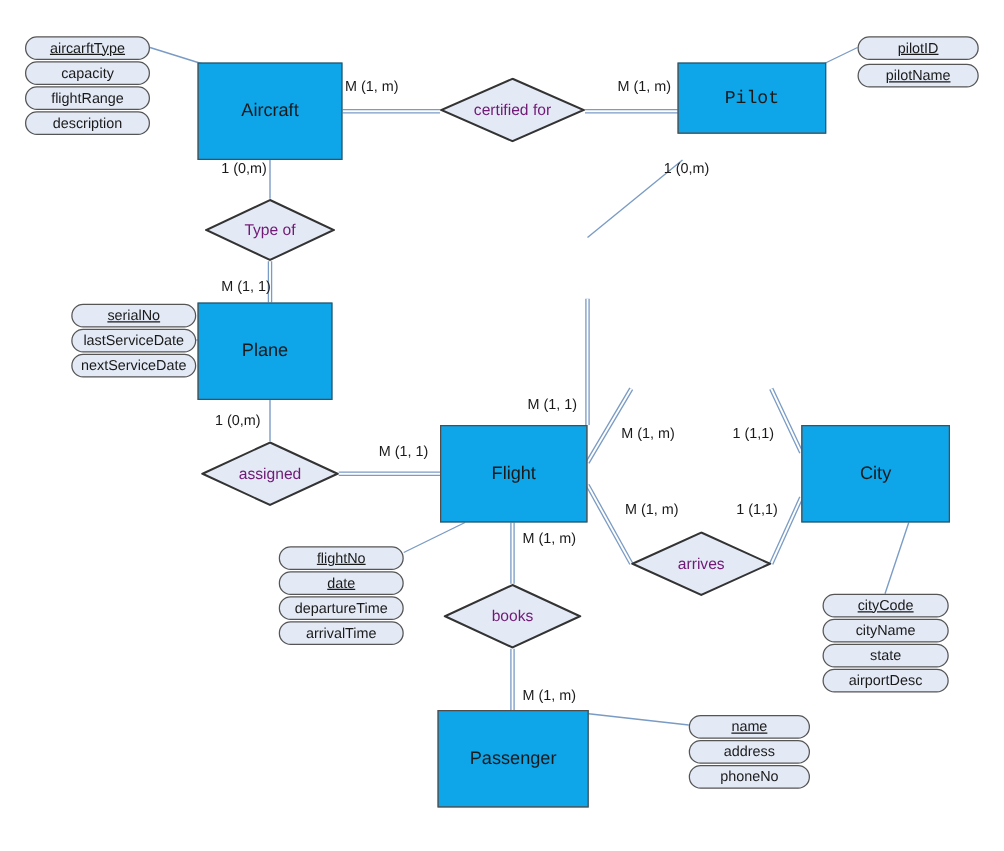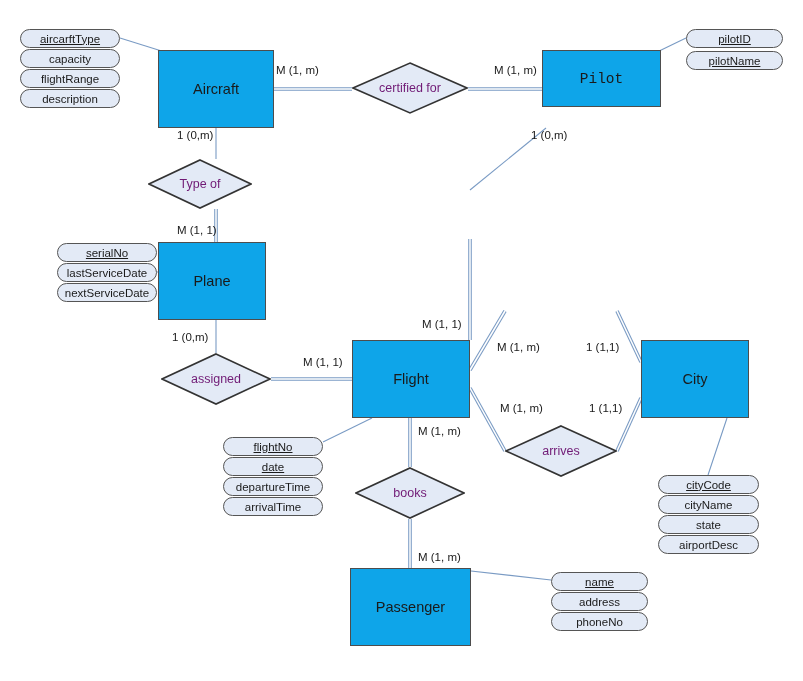--- a/index.html
+++ b/index.html
@@ -161,35 +161,35 @@
   </div>
   <div class="entity" style="left:542px; top:50px; width:119px; height:57px;font-family:Liberation Mono, monospace;">
     <span>Pilot</span>
   </div>
   <div class="entity" style="left:158px; top:242px; width:108px; height:78px;">
     <span>Plane</span>
   </div>
   <div class="entity" style="left:352px; top:340px; width:118px; height:78px;">
     <span>Flight</span>
   </div>
-  <div class="entity" style="left:641px; top:340px; width:108px; height:78px;">
+  <div class="entity" style="left:641px; top:340px; width:119px; height:78px;">
     <span>City</span>
   </div>
   <div class="entity" style="left:350px; top:568px; width:121px; height:78px;">
     <span>Passenger</span>
   </div>
 
   <div class="rel" style="left:352px; top:62px; width:116px; height:52px;">
     <svg class="dia" viewBox="0 0 116 52" preserveAspectRatio="none">
       <polygon points="58,1 115,26 58,51 1,26" fill="#e3eaf6" stroke="#333333" stroke-width="1.6"></polygon>
     </svg>
     <span class="rel-label">certified for</span>
   </div>
 
-  <div class="rel" style="left:148px; top:159px; width:104px; height:50px;">
+  <div class="rel" style="left:164px; top:159px; width:104px; height:50px;">
     <svg class="dia" viewBox="0 0 104 50" preserveAspectRatio="none">
       <polygon points="52,1 103,25 52,49 1,25" fill="#e3eaf6" stroke="#333333" stroke-width="1.6"></polygon>
     </svg>
     <span class="rel-label">Type of</span>
   </div>
 
 
   <div class="rel" style="left:161px; top:353px; width:110px; height:52px;">
     <svg class="dia" viewBox="0 0 110 52" preserveAspectRatio="none">
       <polygon points="55,1 109,26 55,51 1,26" fill="#e3eaf6" stroke="#333333" stroke-width="1.6"></polygon>

